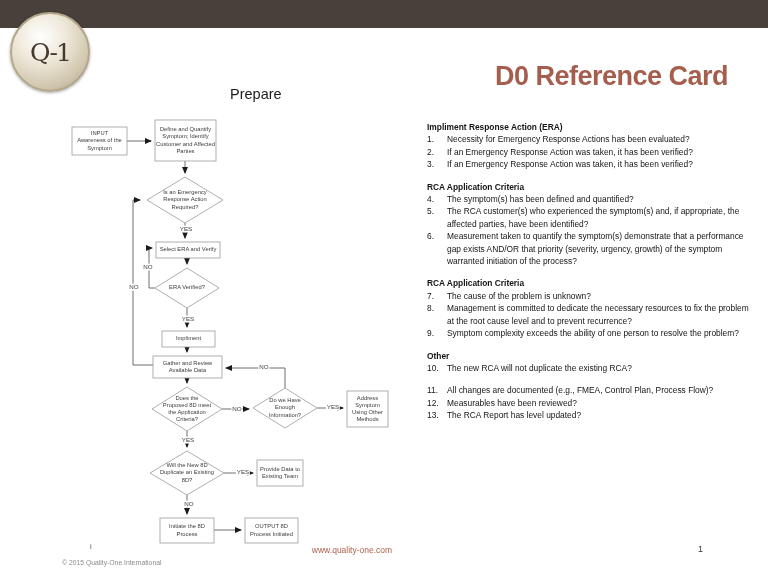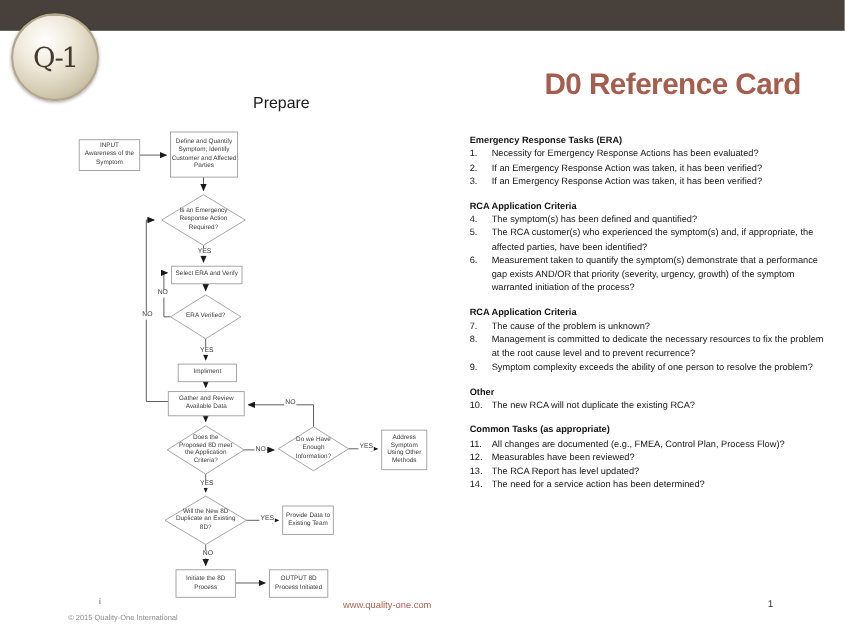--- a/index.html
+++ b/index.html
@@ -144,21 +144,21 @@
   <div class="edge-label" style="left:237px;top:409px">NO</div>
   <div class="edge-label" style="left:264px;top:367px">NO</div>
   <div class="edge-label" style="left:333px;top:407px">YES</div>
   <div class="edge-label" style="left:188px;top:440px">YES</div>
   <div class="edge-label" style="left:243px;top:472px">YES</div>
   <div class="edge-label" style="left:189px;top:504px">NO</div>
 
   <div class="checklist">
 
     <section class="cl-section">
-      <div class="cl-title">Emergency Response Tasks (ERA)</div>
+      <div class="cl-title">Impliment Response Action (ERA)</div>
       <div>
 
           <div class="cl-item">
             <span class="cl-num">1.</span>
             <span class="cl-text">Necessity for Emergency Response Actions has been evaluated?</span>
           </div>
 
           <div class="cl-item">
             <span class="cl-num">2.</span>
             <span class="cl-text">If an Emergency Response Action was taken, it has been verified?</span>
@@ -218,42 +218,37 @@
       <div>
 
           <div class="cl-item">
             <span class="cl-num">10.</span>
             <span class="cl-text">The new RCA will not duplicate the existing RCA?</span>
           </div>
         </div>
     </section>
 
     <section class="cl-section">
-      <div class="cl-title">Common Tasks (as appropriate)</div>
       <div>
 
           <div class="cl-item">
             <span class="cl-num">11.</span>
             <span class="cl-text">All changes are documented (e.g., FMEA, Control Plan, Process Flow)?</span>
           </div>
 
           <div class="cl-item">
             <span class="cl-num">12.</span>
             <span class="cl-text">Measurables have been reviewed?</span>
           </div>
 
           <div class="cl-item">
             <span class="cl-num">13.</span>
             <span class="cl-text">The RCA Report has level updated?</span>
           </div>
 
-          <div class="cl-item">
-            <span class="cl-num">14.</span>
-            <span class="cl-text">The need for a service action has been determined?</span>
-          </div>
         </div>
     </section>
 
   </div>
 
   <div class="footer-note">i</div>
   <div class="copyright">© 2015 Quality-One International</div>
   <a class="website" href="#">www.quality-one.com</a>
   <div class="page-number">1</div>
 

